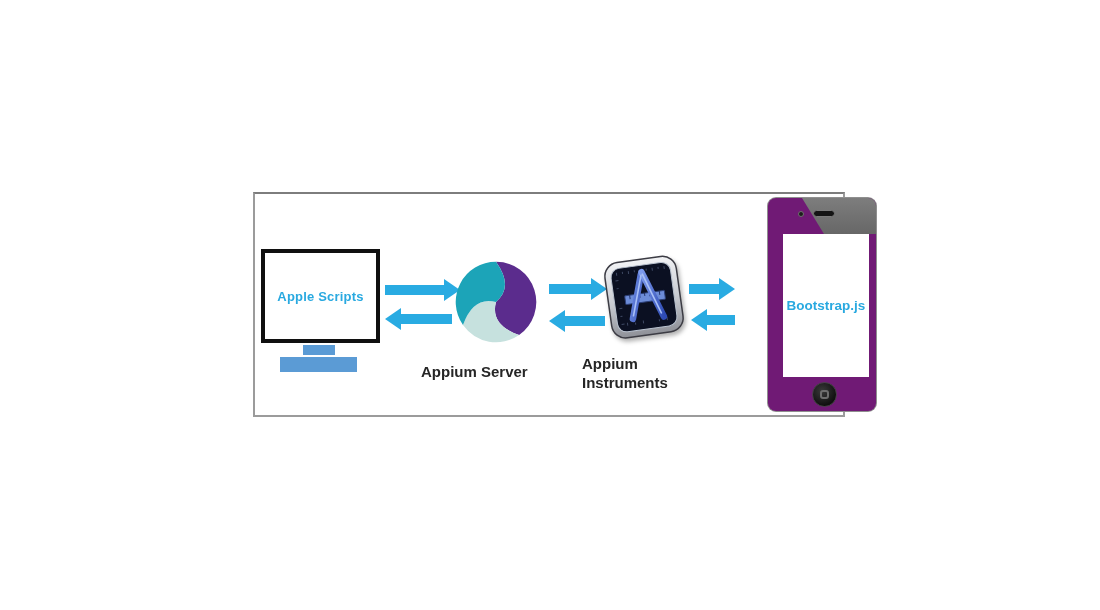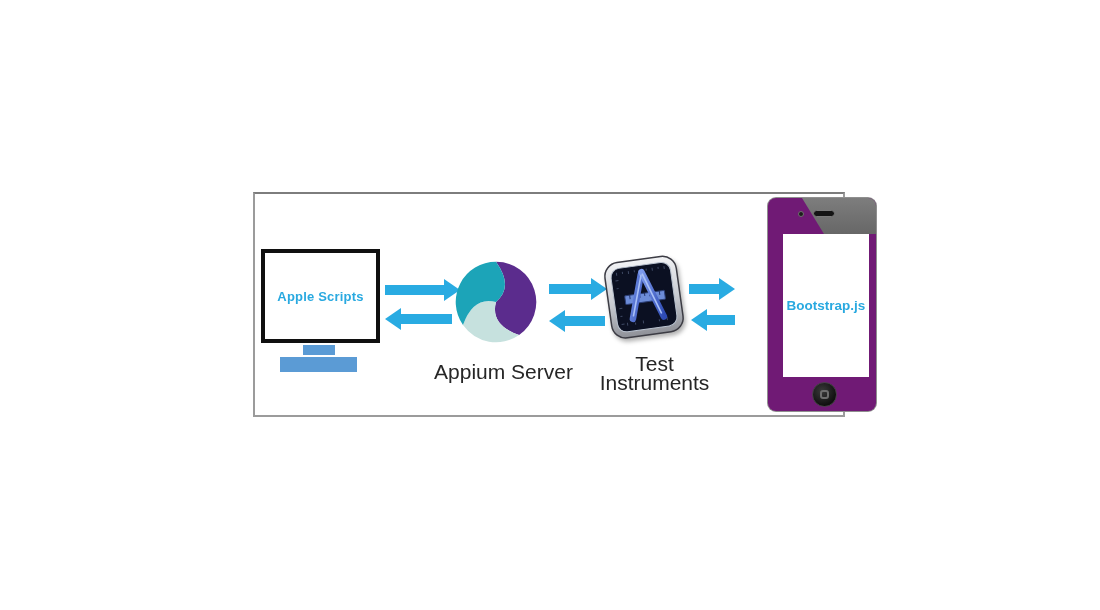--- a/index.html
+++ b/index.html
@@ -26,21 +26,21 @@
   .monitor-base{left:25px;top:163px;width:77px;height:15px;background:var(--stand-blue);}
   
   .json-box{
     left:135px;top:30px;width:68px;height:56px;background:#ffffff;
     border:1px solid #9fb6c6;box-sizing:border-box;
     display:flex;align-items:center;justify-content:center;text-align:center;
     font-size:13px;line-height:17px;color:#1c1c1c;white-space:pre-line;
   }
   
   .node-label{
-    color:var(--label-text);font-size:21px;font-weight:400;text-align:center;
+    color:var(--label-text);font-size:15px;font-weight:700;text-align:left;
     white-space:pre-line;line-height:19px;
   }
   .appium-label{left:166px;top:168px;width:165px;}
   .instruments-label{left:327px;top:160px;width:145px;}
   
   .arrow{display:block;}
   .arrow polygon{fill:var(--arrow);}
   
   .appium-logo{left:199px;top:66px;}
   
@@ -130,21 +130,21 @@
                M18,28 h3 M18,36 h2 M18,56 h3 M18,64 h2 M18,72 h3
                M24,74 v-3 M32,74 v-2 M40,74 v-3 M56,74 v-2 M64,74 v-3" stroke="#7f90b5" stroke-width="1" opacity="0.45" fill="none"></path>
       <rect x="25" y="44" width="40" height="9" rx="1" fill="#6c8cd8" stroke="#2c3f77" stroke-width="1"></rect>
       <path d="M30,44 v4 M35,44 v3 M40,44 v4 M45,44 v3 M50,44 v4 M55,44 v3 M60,44 v4" stroke="#22346a" stroke-width="1" fill="none"></path>
       <line x1="44" y1="25" x2="30" y2="68" stroke="url(#penblue)" stroke-width="6.5" stroke-linecap="round"></line>
       <line x1="45" y1="23" x2="61" y2="70" stroke="url(#penblue)" stroke-width="6.5" stroke-linecap="round"></line>
       <line x1="44" y1="26" x2="31" y2="65" stroke="#a9c0f6" stroke-width="1.6" stroke-linecap="round"></line>
       <line x1="45.5" y1="25" x2="59" y2="66" stroke="#a9c0f6" stroke-width="1.6" stroke-linecap="round"></line>
     </g>
   </svg>
-  <div class="abs node-label instruments-label">Test
+  <div class="abs node-label instruments-label">Appium
 Instruments</div>
 
   <svg class="abs arrow" style="left:434px;top:84px;" width="46" height="22">
     <polygon points="0,6 30,6 30,0 46,11 30,22 30,16 0,16"></polygon>
   </svg>
   <svg class="abs arrow" style="left:436px;top:115px;" width="44" height="22">
     <polygon points="44,6 16,6 16,0 0,11 16,22 16,16 44,16"></polygon>
   </svg>
 
   <div class="abs phone-body">

